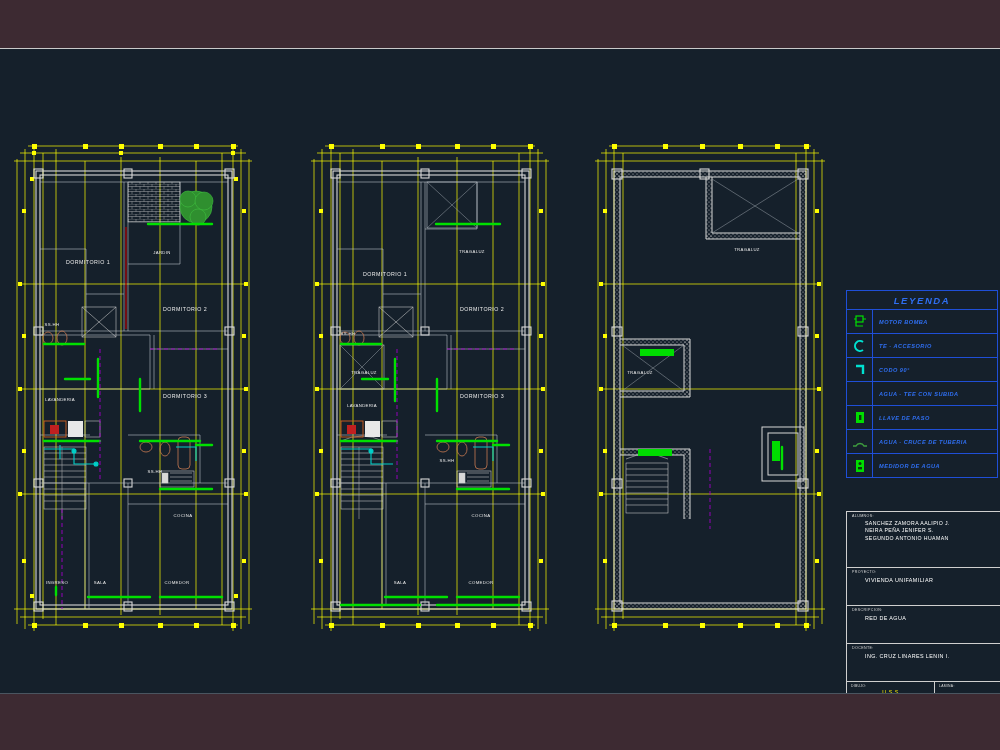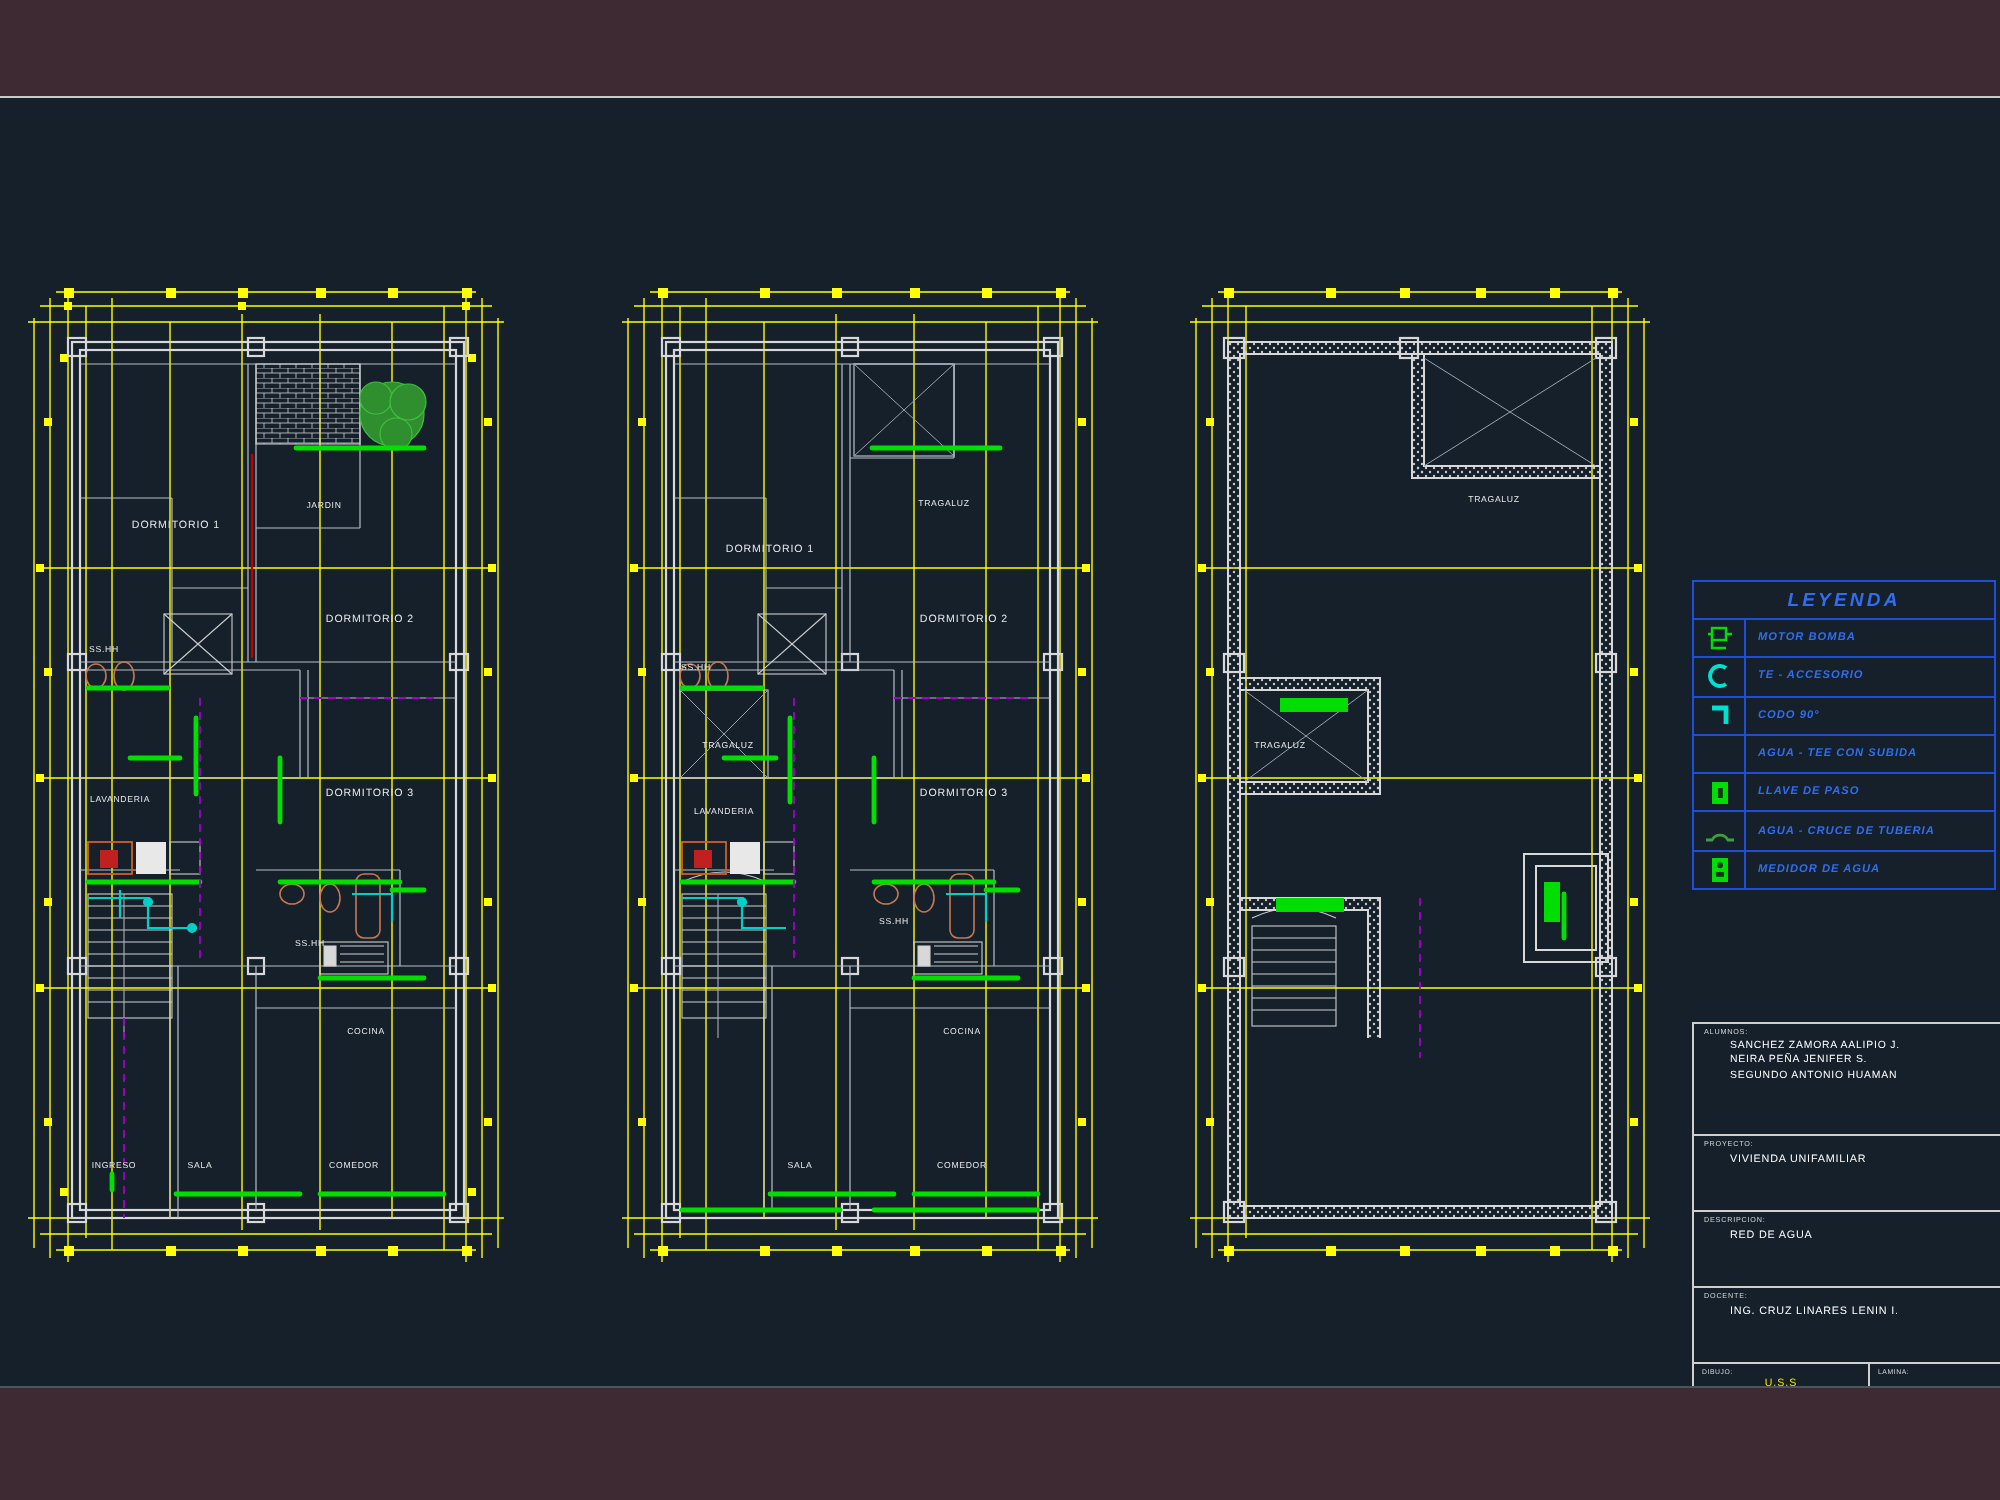--- a/index.html
+++ b/index.html
@@ -43,21 +43,21 @@
   .greenfill { fill: #00dd00; stroke: none; }
   .tick      { fill: #ffff00; stroke: none; }
   .roomtxt   { fill: #e8e8e8; font-family: "Liberation Sans", sans-serif; font-size: 5.3px; letter-spacing: 0.45px; }
   .roomtxt-s { fill: #e8e8e8; font-family: "Liberation Sans", sans-serif; font-size: 4.3px; letter-spacing: 0.35px; }
   .treeg     { fill: #2f8f2f; stroke: #3fbf3f; stroke-width: 0.6; }
   .hatch     { stroke: #d0d0d0; stroke-width: 0.4; fill: none; }
 
   
   .legend {
     position: absolute; left: 846px; top: 241px;
-    width: 152px; height: 155px;
+    width: 152px; height: 188px;
     border: 1.4px solid #1f4fd8;
     display: flex; flex-direction: column;
   }
   .legend-title {
     height: 19px; border-bottom: 1.4px solid #1f4fd8;
     display: flex; align-items: center; justify-content: center;
     color: #2f6ef0; font-style: italic; font-size: 9.5px;
     letter-spacing: 1.6px; font-weight: bold;
   }
   .legend-row {

